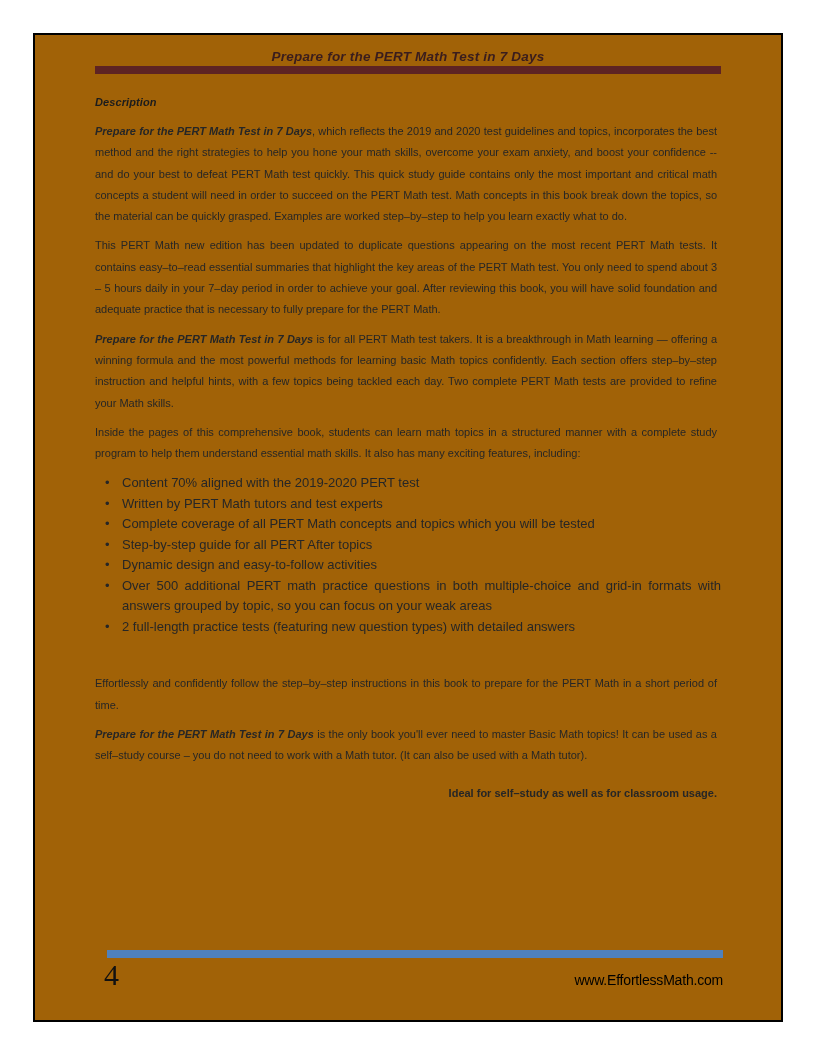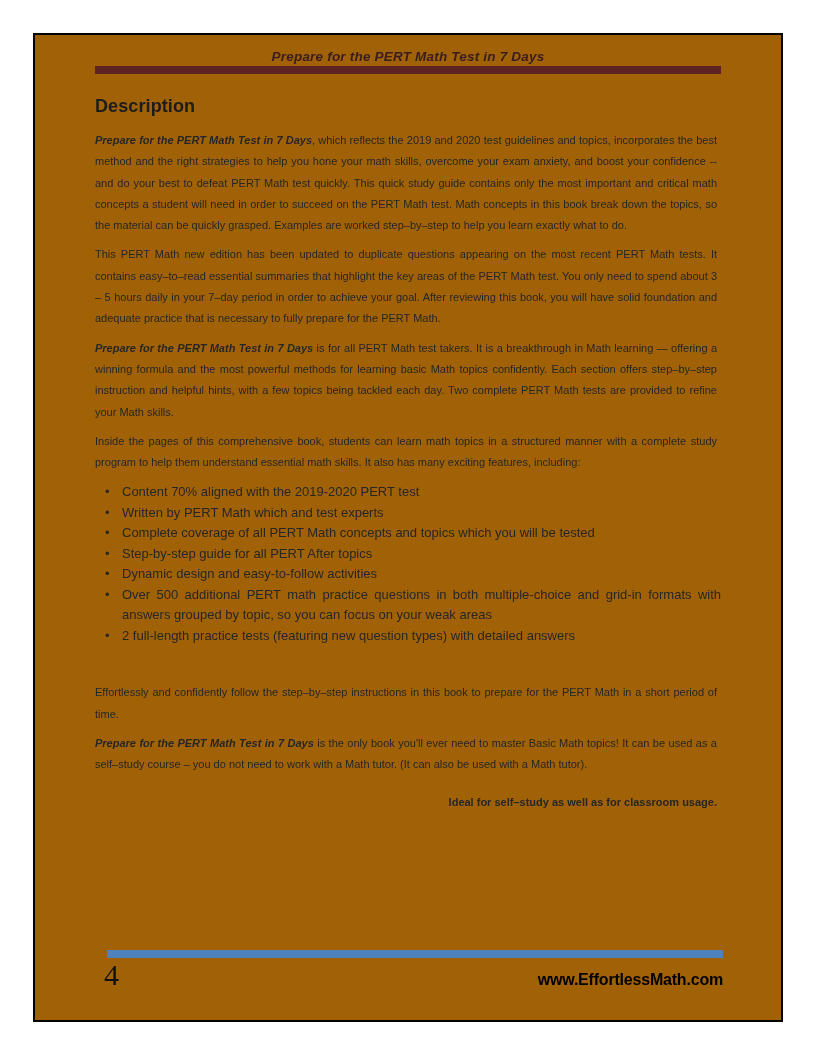--- a/index.html
+++ b/index.html
@@ -31,24 +31,25 @@
     color: var(--title-color, #3a1d1d);
     letter-spacing: 0.2px;
   }
   .header-bar {
     height: 8px;
     margin-top: 2px;
     background: var(--header-bar, #5e2323);
   }
   .section-heading {
     margin: 22px 0 0 0;
-    font-size: 18px;
+    font-size: 11px;
     font-weight: bold;
     color: #1c1c1c;
     letter-spacing: 0.1px;
+    font-style: italic;
   }
   .para {
     margin: 8px 4px 0 0;
     font-size: 11px;
     line-height: 21.3px;
     color: var(--body-color, #262626);
     text-align: justify;
   }
   .para.first {
     margin-top: 13px;
@@ -102,22 +103,22 @@
   }
   .page-num {
     font-family: "Liberation Serif", "DejaVu Serif", serif;
     font-size: 30px;
     font-weight: normal;
     color: #111111;
     line-height: 1.05;
     margin-left: -3px;
   }
   .website {
-    font-weight: bold;
-    font-size: 16px;
+    font-weight: normal;
+    font-size: 14px;
     color: #000000;
     letter-spacing: -0.2px;
     text-align: right;
   }
 </style>
 </head>
 <body>
 
 <div class="frame">
 
@@ -131,21 +132,21 @@
     <p class="para first"><span class="lead">Prepare for the PERT Math Test in 7 Days</span><span>, which reflects the 2019 and 2020 test guidelines and topics, incorporates the best method and the right strategies to help you hone your math skills, overcome your exam anxiety, and boost your confidence -- and do your best to defeat PERT Math test quickly. This quick study guide contains only the most important and critical math concepts a student will need in order to succeed on the PERT Math test. Math concepts in this book break down the topics, so the material can be quickly grasped. Examples are worked step–by–step to help you learn exactly what to do.</span></p>
 
     <p class="para"><span>This PERT Math new edition has been updated to duplicate questions appearing on the most recent PERT Math tests. It contains easy–to–read essential summaries that highlight the key areas of the PERT Math test. You only need to spend about 3 – 5 hours daily in your 7–day period in order to achieve your goal.  After reviewing this book, you will have solid foundation and adequate practice that is necessary to fully prepare for the PERT Math.</span></p>
 
     <p class="para"><span class="lead">Prepare for the PERT Math Test in 7 Days</span><span> is for all PERT Math test takers. It is a breakthrough in Math learning — offering a winning formula and the most powerful methods for learning basic Math topics confidently. Each section offers step–by–step instruction and helpful hints, with a few topics being tackled each day. Two complete PERT Math tests are provided to refine your Math skills.</span></p>
 
     <p class="para"><span>Inside the pages of this comprehensive book, students can learn math topics in a structured manner with a complete study program to help them understand essential math skills. It also has many exciting features, including:</span></p>
 
     <ul class="features">
       <li>Content 70% aligned with the 2019-2020 PERT test</li>
-      <li>Written by PERT Math which and test experts</li>
+      <li>Written by PERT Math tutors and test experts</li>
       <li>Complete coverage of all PERT Math concepts and topics which you will be tested</li>
       <li>Step-by-step guide for all PERT After topics</li>
       <li>Dynamic design and easy-to-follow activities</li>
       <li>Over 500 additional PERT math practice questions in both multiple-choice and grid-in formats with answers grouped by topic, so you can focus on your weak areas</li>
       <li>2 full-length practice tests (featuring new question types) with detailed answers</li>
     </ul>
 
     <p class="para closing-gap"><span>Effortlessly and confidently follow the step–by–step instructions in this book to prepare for the PERT Math in a short period of time.</span></p>
 
     <p class="para"><span class="lead">Prepare for the PERT Math Test in 7 Days</span><span> is the only book you'll ever need to master Basic Math topics! It can be used as a self–study course – you do not need to work with a Math tutor. (It can also be used with a Math tutor).</span></p>

